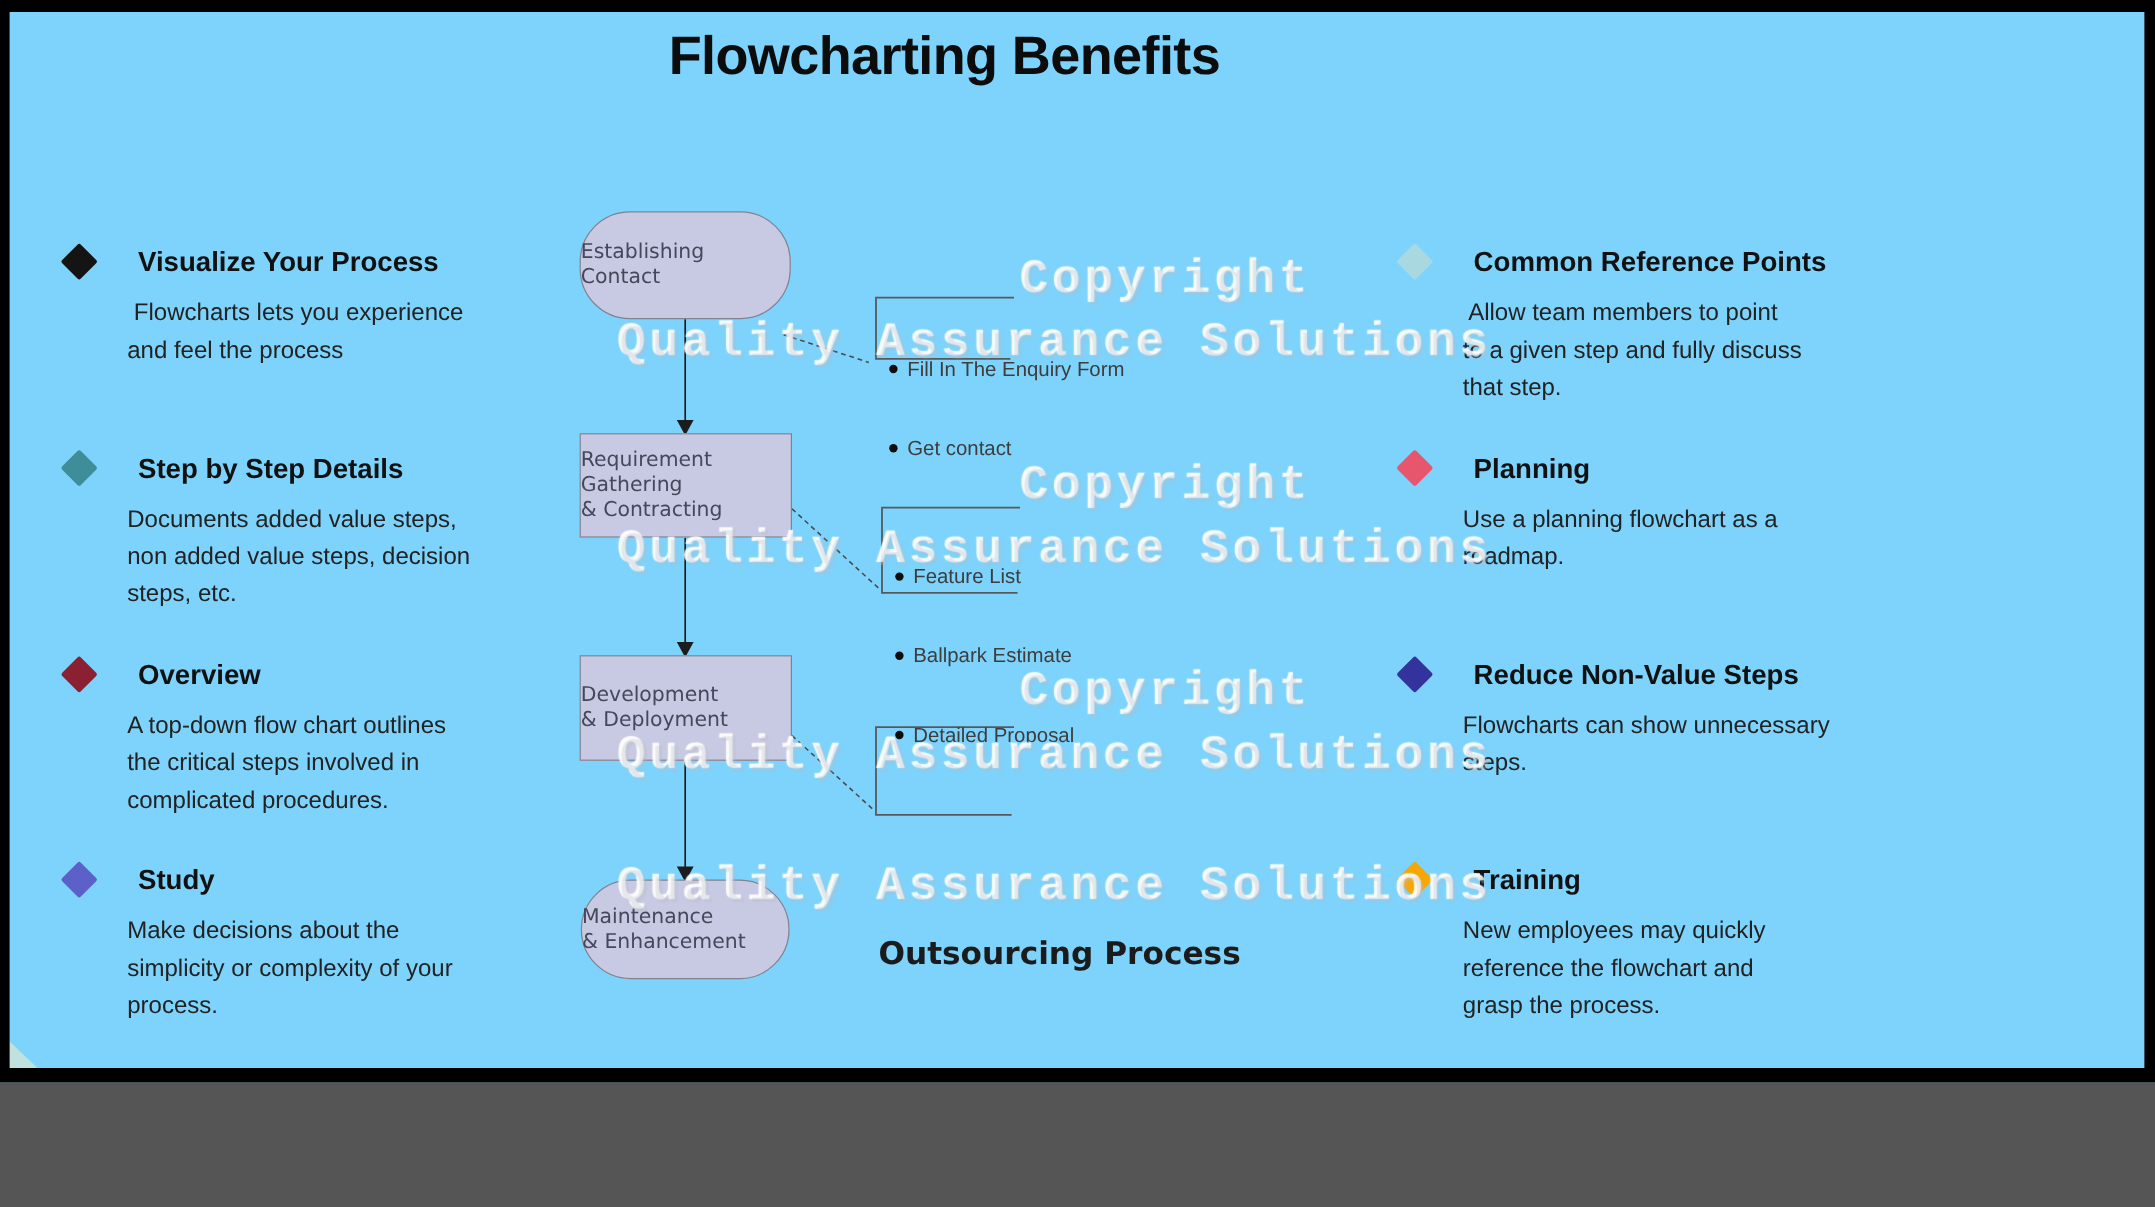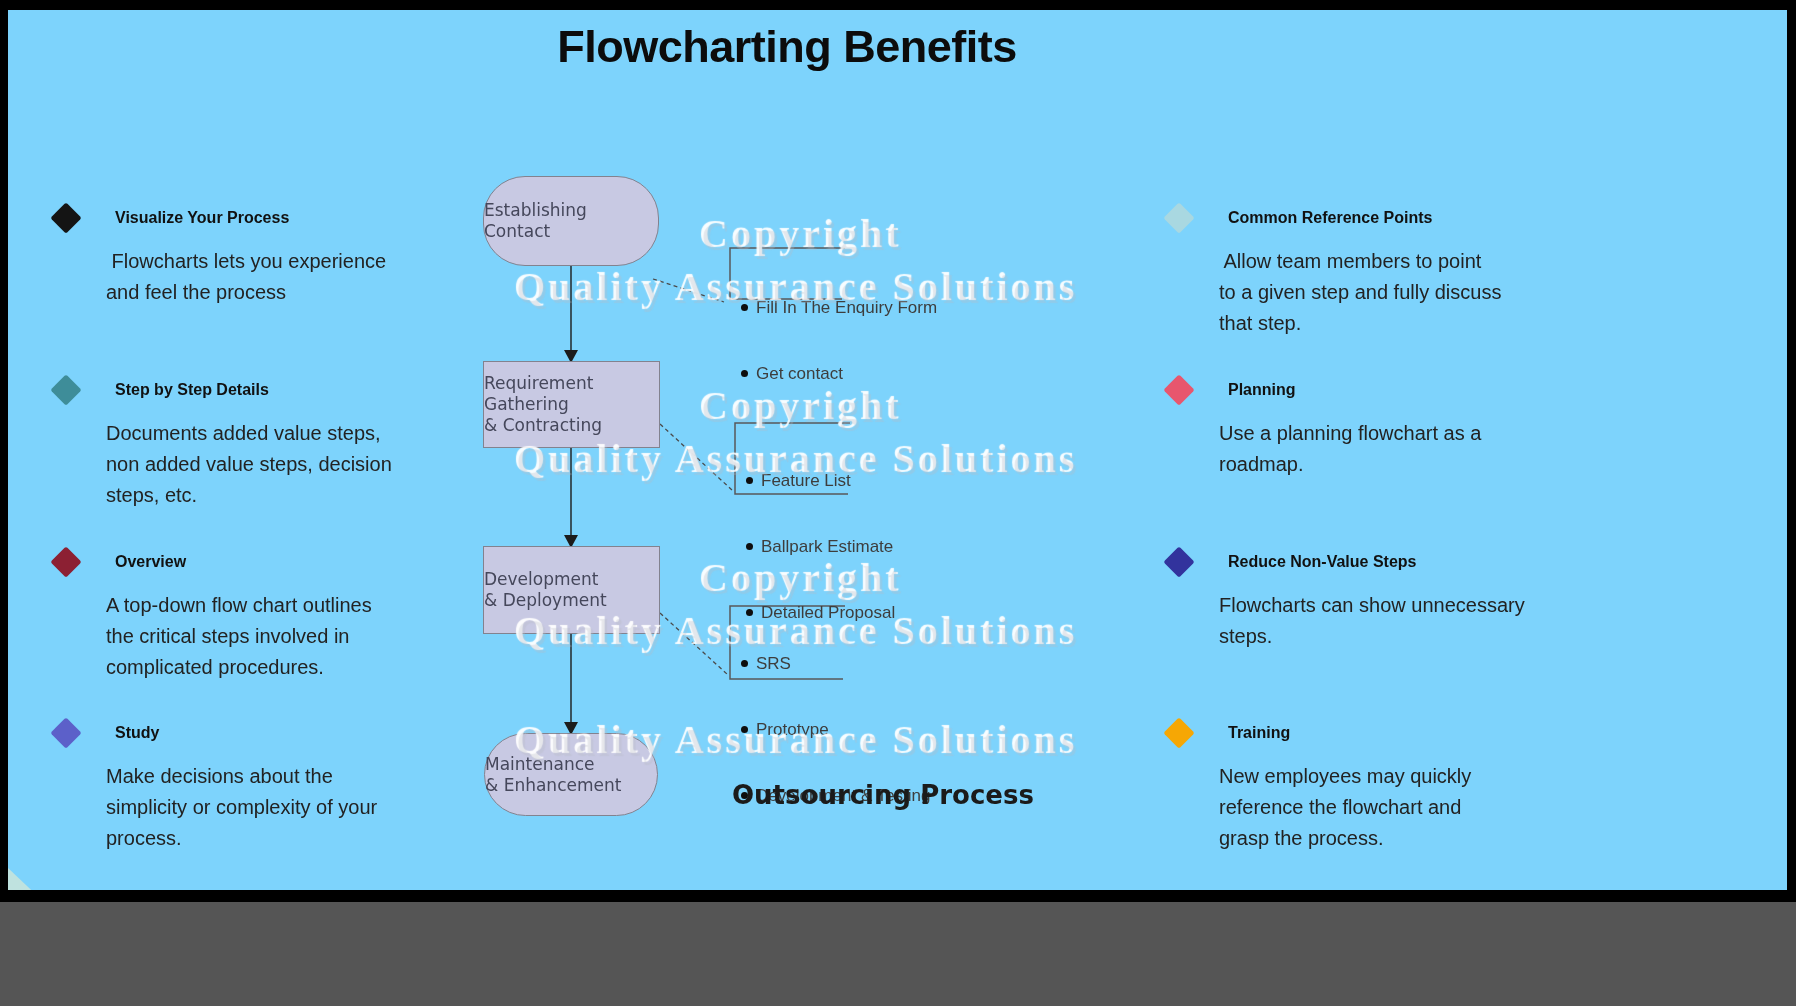--- a/index.html
+++ b/index.html
@@ -10,29 +10,29 @@
     font-family:"Liberation Sans",sans-serif;
   }
   
   .title{
     position:absolute;left:399px;top:8px;width:760px;margin:0;
     text-align:center;font-size:45px;line-height:58px;font-weight:700;
     letter-spacing:-0.5px;color:#0c0c0c;
   }
   
   .wm{position:absolute;left:507px;z-index:6;pointer-events:none;
-      font-family:Liberation Serif, serif;font-weight:700;font-size:40px;line-height:46px;
+      font-family:Liberation Mono, monospace;font-weight:700;font-size:40px;line-height:46px;
       letter-spacing:3px;color:transparent;
-      text-shadow:1.5px 1.5px 1px rgba(185,188,196,0.32), -1px -1px 1px rgba(255,255,255,0.95);}
+      text-shadow:1.5px 1.5px 1px rgba(185,188,196,0.32), -1px -1px 1px rgba(255,255,255,0.95);text-align:center;}
   .wm .l1{margin-left:185px;}
   .wm .l2{margin-top:7px;}
   
   .benefit{position:absolute;z-index:3;}
   .diamond{position:absolute;left:2px;top:4px;width:22px;height:22px;transform:rotate(45deg);border-radius:2px;}
-  .b-title{margin:0;padding-left:62px;font-size:16px;line-height:30px;font-weight:700;color:var(--heading-text);}
+  .b-title{margin:0;padding-left:62px;font-size:23px;line-height:30px;font-weight:700;color:var(--heading-text);}
   .b-body{padding-left:53px;margin-top:13px;font-size:20px;line-height:31px;color:var(--body-text);}
   .b-line{white-space:pre;}
   
   .flowchart{position:absolute;left:452px;top:150px;width:668px;height:720px;z-index:2;}
   .fc-lines{position:absolute;left:0;top:0;}
   .arrow-line{stroke:#1c1c1c;stroke-width:1.4;}
   .arrow-head{fill:#1c1c1c;}
   .dash{stroke:#4a4a4a;stroke-width:1.3;stroke-dasharray:4 3.2;}
   .bracket{fill:none;stroke:#58585a;stroke-width:1.5;}
   .node{
@@ -186,24 +186,19 @@
 
     <div class="ann" style="left:281px;top:93px">
       <div class="ann-item">Fill In The Enquiry Form</div>
       <div class="ann-item">Get contact</div>
     </div>
     <div class="ann" style="left:286px;top:266px">
       <div class="ann-item">Feature List</div>
       <div class="ann-item">Ballpark Estimate</div>
       <div class="ann-item">Detailed Proposal</div>
     </div>
-    <div class="ann" style="left:281px;top:449px">
-      <div class="ann-item">SRS</div>
-      <div class="ann-item">Prototype</div>
-      <div class="ann-item">Development &amp; Testing</div>
-    </div>
 
     <div class="caption" style="left:272px;top:620px">Outsourcing Process</div>
   </div>
 
   <div class="corner-triangle" style="background: rgb(191, 226, 223);"></div>
 
 </div>
 
 </body></html>

